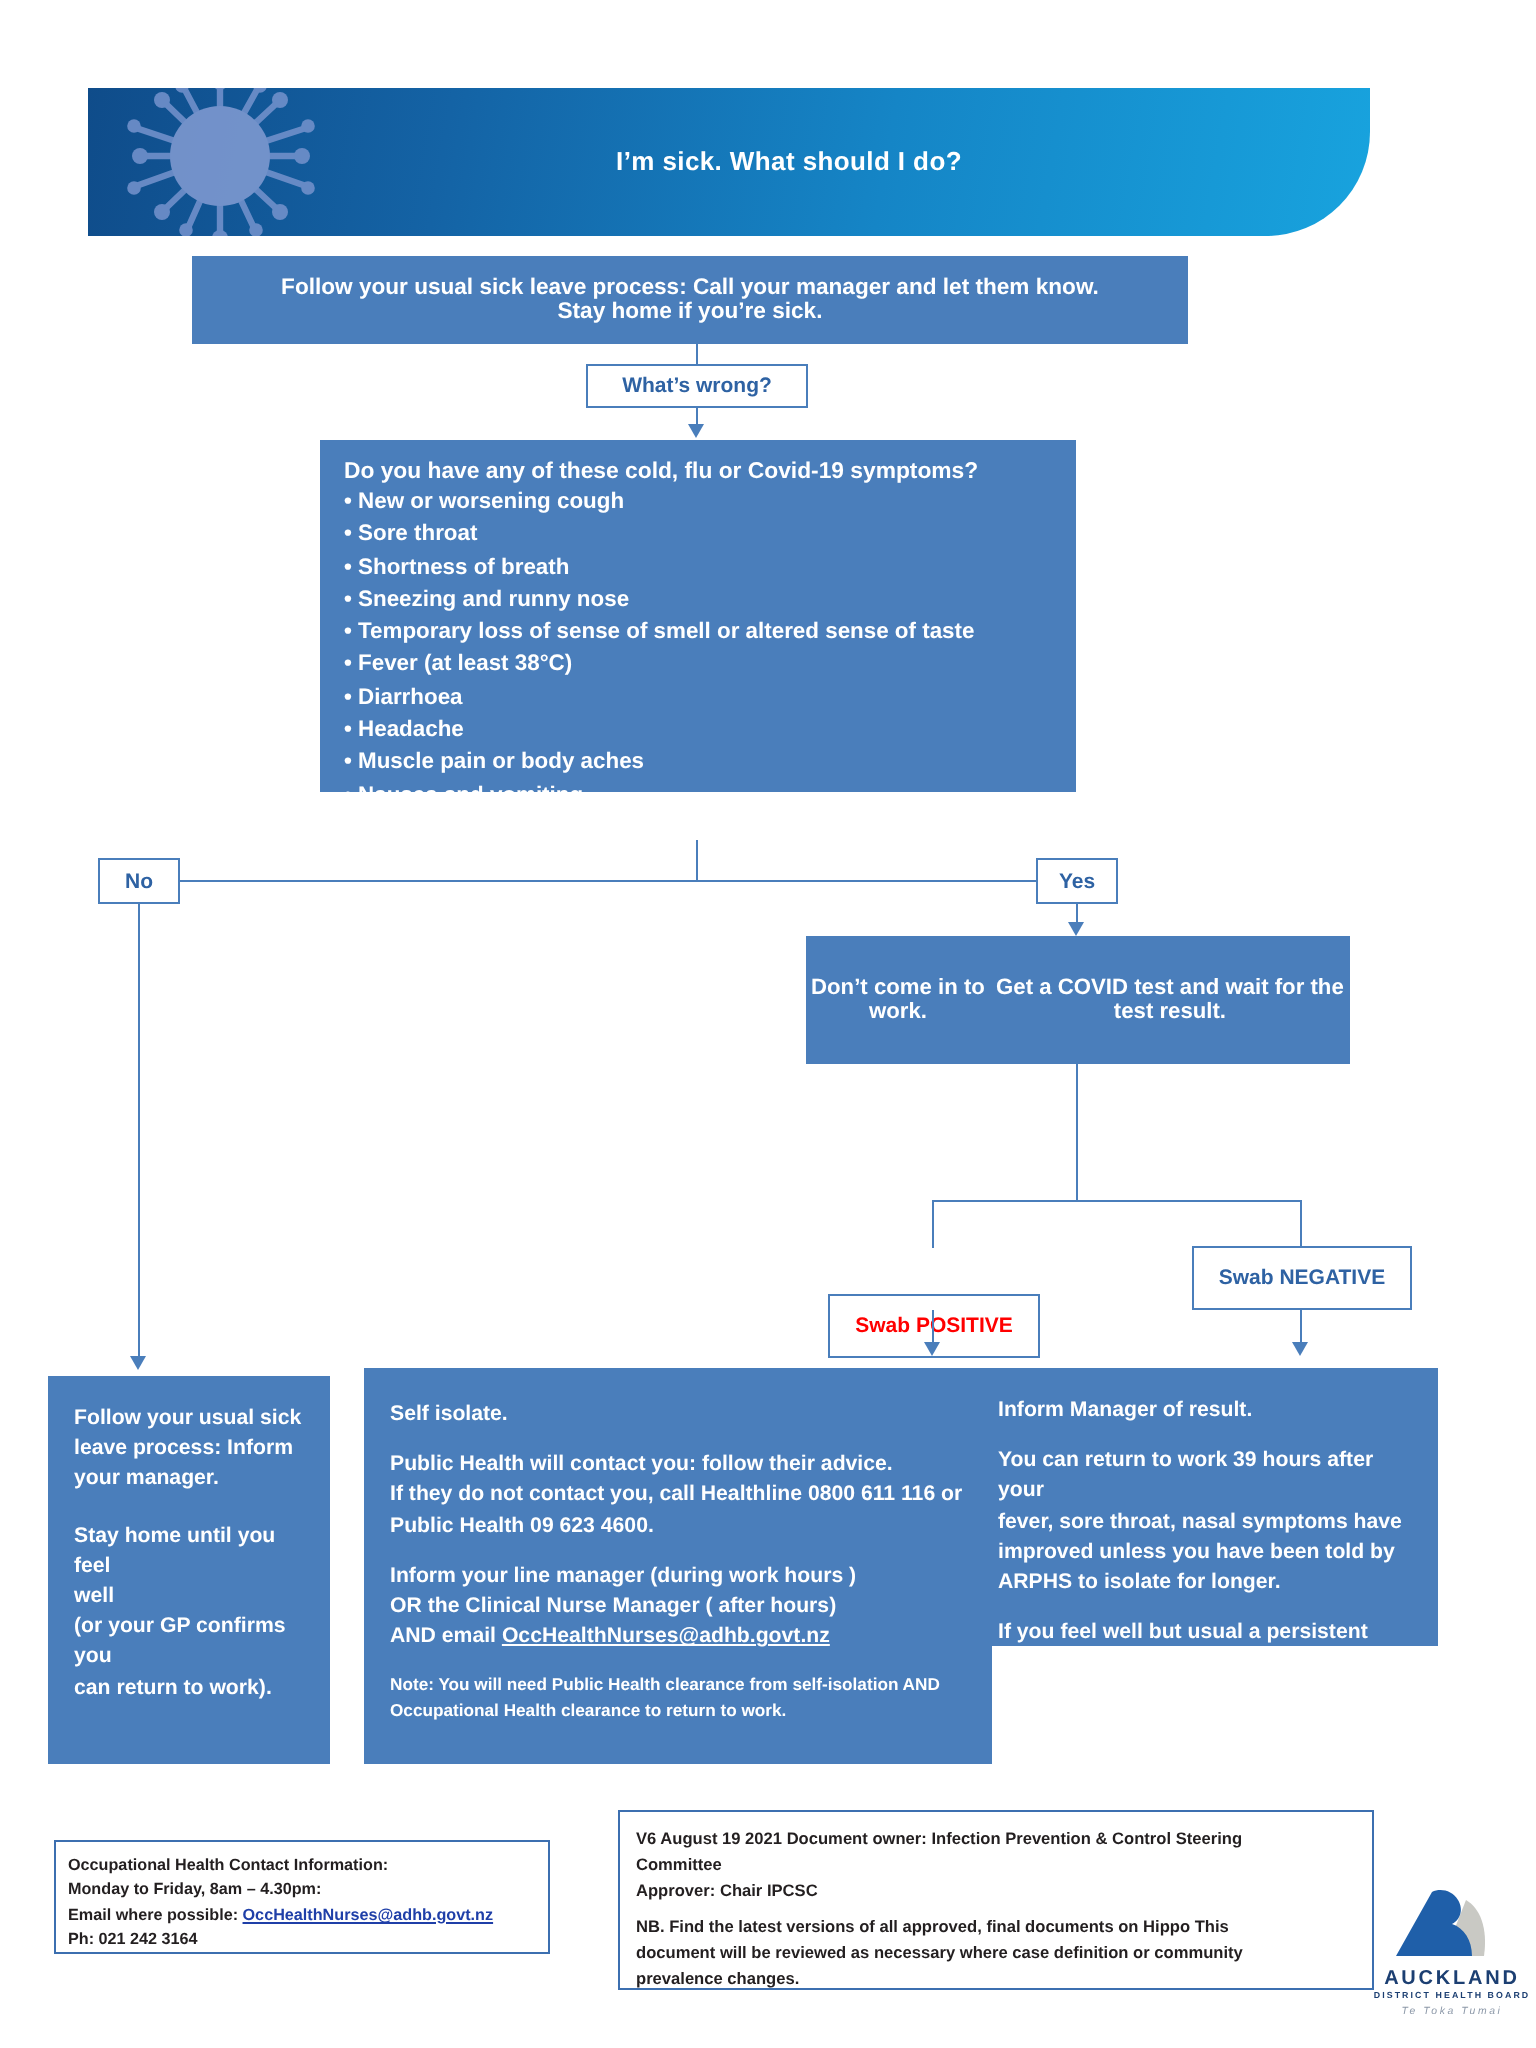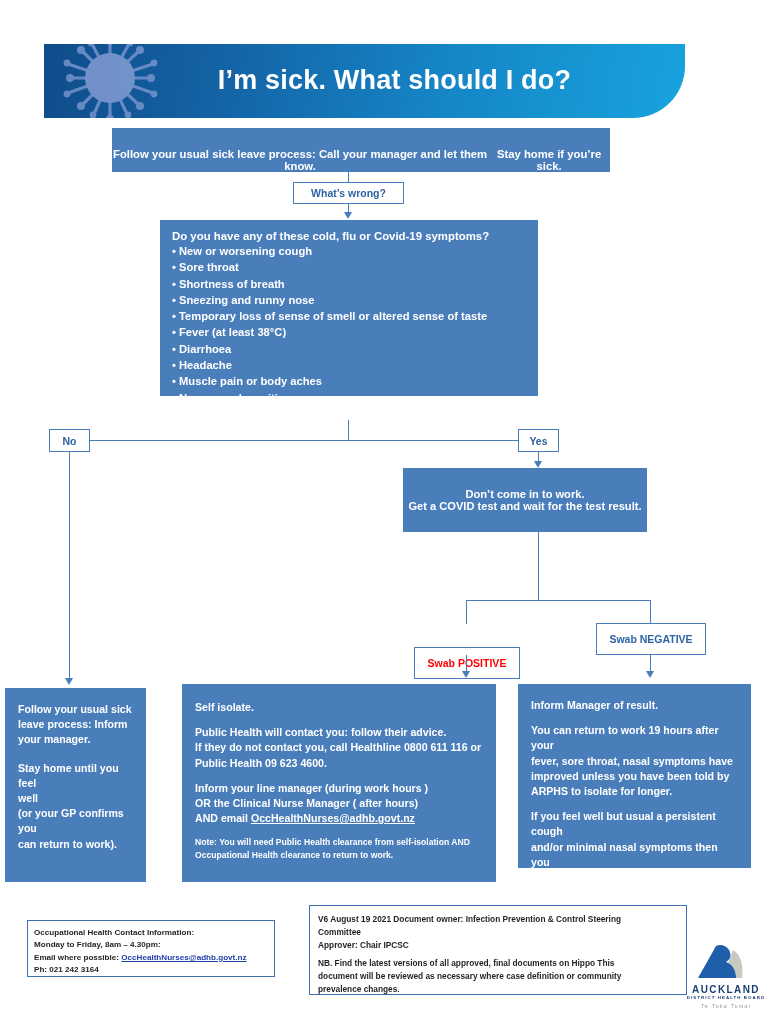--- a/index.html
+++ b/index.html
@@ -17,21 +17,21 @@
     width: 641px; height: 74px;
     background: linear-gradient(100deg, #0f4c8a 0%, #1463a5 28%, #1585c6 62%, #18a3de 100%);
     border-bottom-right-radius: 52px;
     overflow: hidden;
   }
   .banner-title {
     position: absolute; left: 0; right: 0; top: 50%;
     transform: translateY(-52%);
     text-align: center;
     color: #ffffff;
-    font-size: 27px; font-weight: bold;
+    font-size: 13px; font-weight: bold;
     letter-spacing: .2px;
     padding-left: 60px;
   }
   .virus { position: absolute; left: 12px; top: -6px; width: 108px; height: 88px; opacity: .92; }
 
   
   .pbox {
     position: absolute;
     background: #4a7ebb;
     color: #ffffff;
@@ -131,21 +131,21 @@
         <circle cx="11" cy="56" r="3.4"></circle>
           <circle cx="98" cy="56" r="3.4"></circle>
         <circle cx="37" cy="77" r="3.4"></circle>
           <circle cx="72" cy="77" r="3.4"></circle>
       </g>
       <circle cx="54" cy="40" r="25" fill="#7b97cf"></circle>
     </svg>
     <div class="banner-title">I’m sick. What should I do?</div>
   </div>
 
-  <div class="pbox center" style="left:112px; top:128px; width:498px; height:44px; flex-direction:row;align-items:flex-end;">
+  <div class="pbox center" style="left:96px; top:128px; width:498px; height:44px; flex-direction:column;">
     <div style="font-size:11.3px;">Follow your usual sick leave process: Call your manager and let them know.</div>
     <div style="font-size:11.3px;">Stay home if you’re sick.</div>
   </div>
 
   <div class="vline" style="left:348px; top:172px; height:12px;"></div>
 
   <div class="dnode" style="left:293px; top:182px; width:111px; height:22px;">
     <span>What’s wrong?</span>
   </div>
 
@@ -179,21 +179,21 @@
 
   <div class="vline" style="left:69px; top:452px; height:228px;"></div>
   <div class="arrowdn" style="left:65px; top:678px;"></div>
 
   <div class="dnode" style="left:518px; top:429px; width:41px; height:23px;">
     <span>Yes</span>
   </div>
   <div class="vline" style="left:538px; top:452px; height:12px;"></div>
   <div class="arrowdn" style="left:534px; top:461px;"></div>
 
-  <div class="pbox center" style="left:403px; top:468px; width:244px; height:64px; flex-direction:column;">
+  <div class="pbox center" style="left:403px; top:468px; width:272px; height:64px; flex-direction:row;">
     <div style="font-size:11.1px;">Don’t come in to work.</div>
     <div style="font-size:11.1px;">Get a COVID test and wait for the test result.</div>
   </div>
 
   <div class="vline" style="left:538px; top:532px; height:69px;"></div>
   <div class="hline" style="left:467px; top:600px; width:184px;"></div>
   <div class="vline" style="left:466px; top:600px; height:24px;"></div>
   <div class="vline" style="left:650px; top:600px; height:24px;"></div>
 
   <div class="dnode red" style="left:414px; top:623px; width:106px; height:32px;">
@@ -201,21 +201,21 @@
   </div>
   <div class="dnode" style="left:596px; top:623px; width:110px; height:32px;">
     <span>Swab NEGATIVE</span>
   </div>
 
   <div class="vline" style="left:466px; top:655px; height:18px;"></div>
   <div class="arrowdn" style="left:462px; top:671px;"></div>
   <div class="vline" style="left:650px; top:655px; height:18px;"></div>
   <div class="arrowdn" style="left:646px; top:671px;"></div>
 
-  <div class="pbox" style="left:5px; top:688px; width:141px; height:194px;">
+  <div class="pbox" style="left:24px; top:688px; width:141px; height:194px;">
     <div class="rbox-inner">
       <div class="rline">Follow your usual sick</div>
       <div class="rline">leave process: Inform</div>
       <div class="rline">your manager.</div>
       <div class="rgap"></div>
       <div class="rline">Stay home until you feel</div>
       <div class="rline">well</div>
       <div class="rline">(or your GP confirms you</div>
       <div class="rline">can return to work).</div>
     </div>
@@ -231,25 +231,25 @@
       <div class="rgap sm"></div>
       <div class="rline">Inform your line manager (during work hours )</div>
       <div class="rline">OR the Clinical Nurse Manager ( after hours)</div>
       <div class="rline"><span>AND email </span><u class="mail">OccHealthNurses@adhb.govt.nz</u></div>
       <div class="rgap sm"></div>
       <div class="rline small">Note: You will need Public Health clearance from self-isolation AND</div>
       <div class="rline small">Occupational Health clearance to return to work.</div>
     </div>
   </div>
 
-  <div class="pbox" style="left:518px; top:684px; width:233px; height:184px;">
+  <div class="pbox" style="left:486px; top:684px; width:233px; height:139px;">
     <div class="rbox-inner" style="padding-top:14px;">
       <div class="rline">Inform Manager of result.</div>
       <div class="rgap sm"></div>
-      <div class="rline">You can return to work 19 hours after your</div>
+      <div class="rline">You can return to work 39 hours after your</div>
       <div class="rline">fever, sore throat, nasal symptoms have</div>
       <div class="rline">improved unless you have been told by</div>
       <div class="rline">ARPHS to isolate for longer.</div>
       <div class="rgap sm"></div>
       <div class="rline">If you feel  well but usual a persistent cough</div>
       <div class="rline">and/or minimal nasal symptoms  then you</div>
       <div class="rline">can wear a mask.</div>
       <div class="rgap sm"></div>
       <div class="rline">Remember your  hand hygiene and  cough</div>
       <div class="rline">etiquette.</div>

